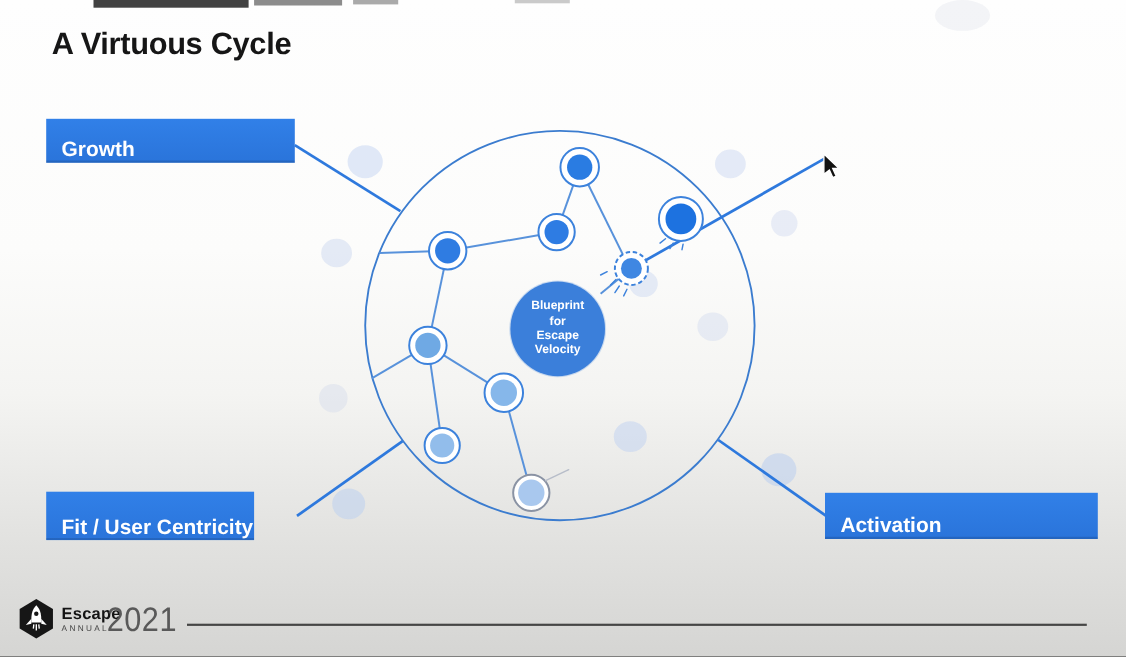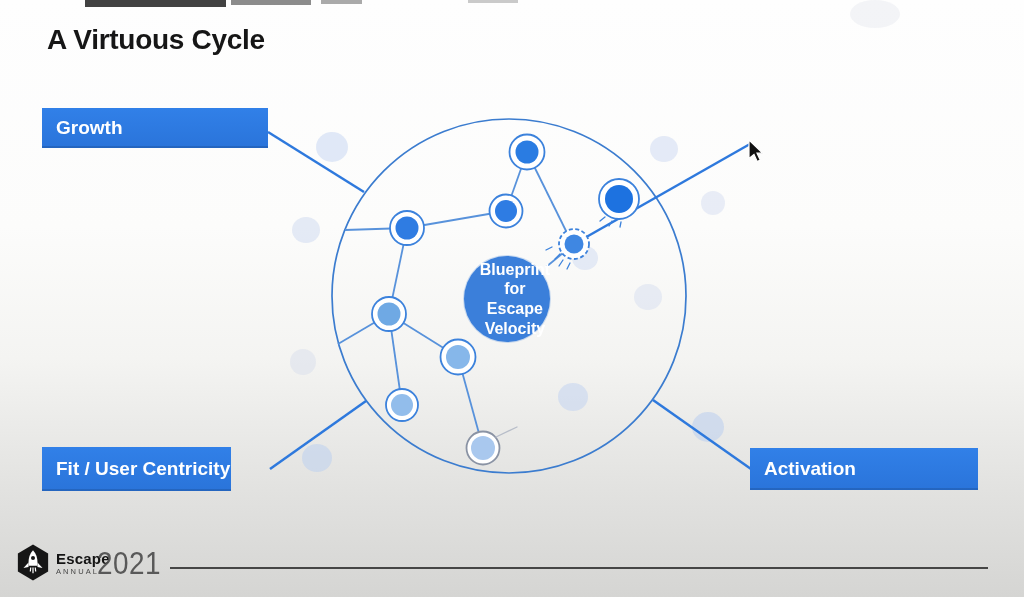--- a/index.html
+++ b/index.html
@@ -7,31 +7,31 @@
     font-family:"Liberation Sans",sans-serif;
     background:linear-gradient(180deg,#fefefe 0%,#fcfcfb 38%,#f4f4f2 60%,#e2e2e0 82%,#d5d5d3 100%);}
   .top-bar{position:absolute;top:0;background:#2e2e2e;}
   .top-bar.b1{left:85px;width:141px;height:7px;opacity:.9;}
   .top-bar.b2{left:231px;width:80px;height:5px;opacity:.55;}
   .top-bar.b3{left:321px;width:41px;height:4px;opacity:.4;}
   .top-bar.b4{left:468px;width:50px;height:3px;opacity:.25;}
   .slide-title{position:absolute;left:47px;top:24px;margin:0;
     font-size:28px;font-weight:bold;letter-spacing:-.3px;color:#161616;}
   .diagram{position:absolute;left:0;top:0;width:1024px;height:597px;}
-  .label-box{position:absolute;display:flex;align-items:center;padding-left:14px;
+  .label-box{position:absolute;display:flex;align-items:flex-end;padding-left:14px;
     box-sizing:border-box;color:#fff;font-size:19px;font-weight:bold;
     background:linear-gradient(180deg,#3180e8,#2a74da);
     box-shadow:inset 0 -2px 0 rgba(0,0,0,.12);}
   .box-growth{left:42px;top:108px;width:226px;height:40px;}
   .box-awareness{left:750px;top:104px;width:227px;height:44px;}
   .box-fit{left:42px;top:447px;width:189px;height:44px;}
-  .box-activation{left:750px;top:448px;width:228px;height:42px;}
+  .box-activation{left:750px;top:448px;width:248px;height:42px;}
   .center-circle{position:absolute;left:464px;top:256px;width:86px;height:86px;
-    border-radius:50%;background:#3b7fda;display:flex;align-items:center;justify-content:flex-end;
-    text-align:center;color:#fff;font-size:16px;font-weight:bold;line-height:1.22;
+    border-radius:50%;background:#3b7fda;display:flex;align-items:center;justify-content:center;
+    text-align:center;color:#fff;font-size:11px;font-weight:bold;line-height:1.22;
     white-space:pre-line;box-shadow:0 0 0 1px rgba(59,127,218,.25);}
   .cursor{position:absolute;left:747px;top:139px;width:22px;height:26px;}
   .footer{position:absolute;left:0;top:538px;width:1024px;height:50px;}
   .hex-logo{position:absolute;left:16px;top:6px;width:34px;height:37px;}
   .brand-block{position:absolute;left:56px;top:13px;line-height:1;}
   .brand-name{font-size:15px;font-weight:bold;color:#141414;letter-spacing:.2px;}
   .brand-sub{font-size:7.5px;color:#2b2b2b;letter-spacing:2.1px;margin-top:2px;opacity:.85;}
   .year{position:absolute;left:97px;top:8px;font-size:31px;color:#4c4c4c;
     letter-spacing:.5px;transform:scaleX(.9);transform-origin:left;opacity:.9;}
   .footer-rule{position:absolute;left:170px;top:29px;width:818px;height:2px;

